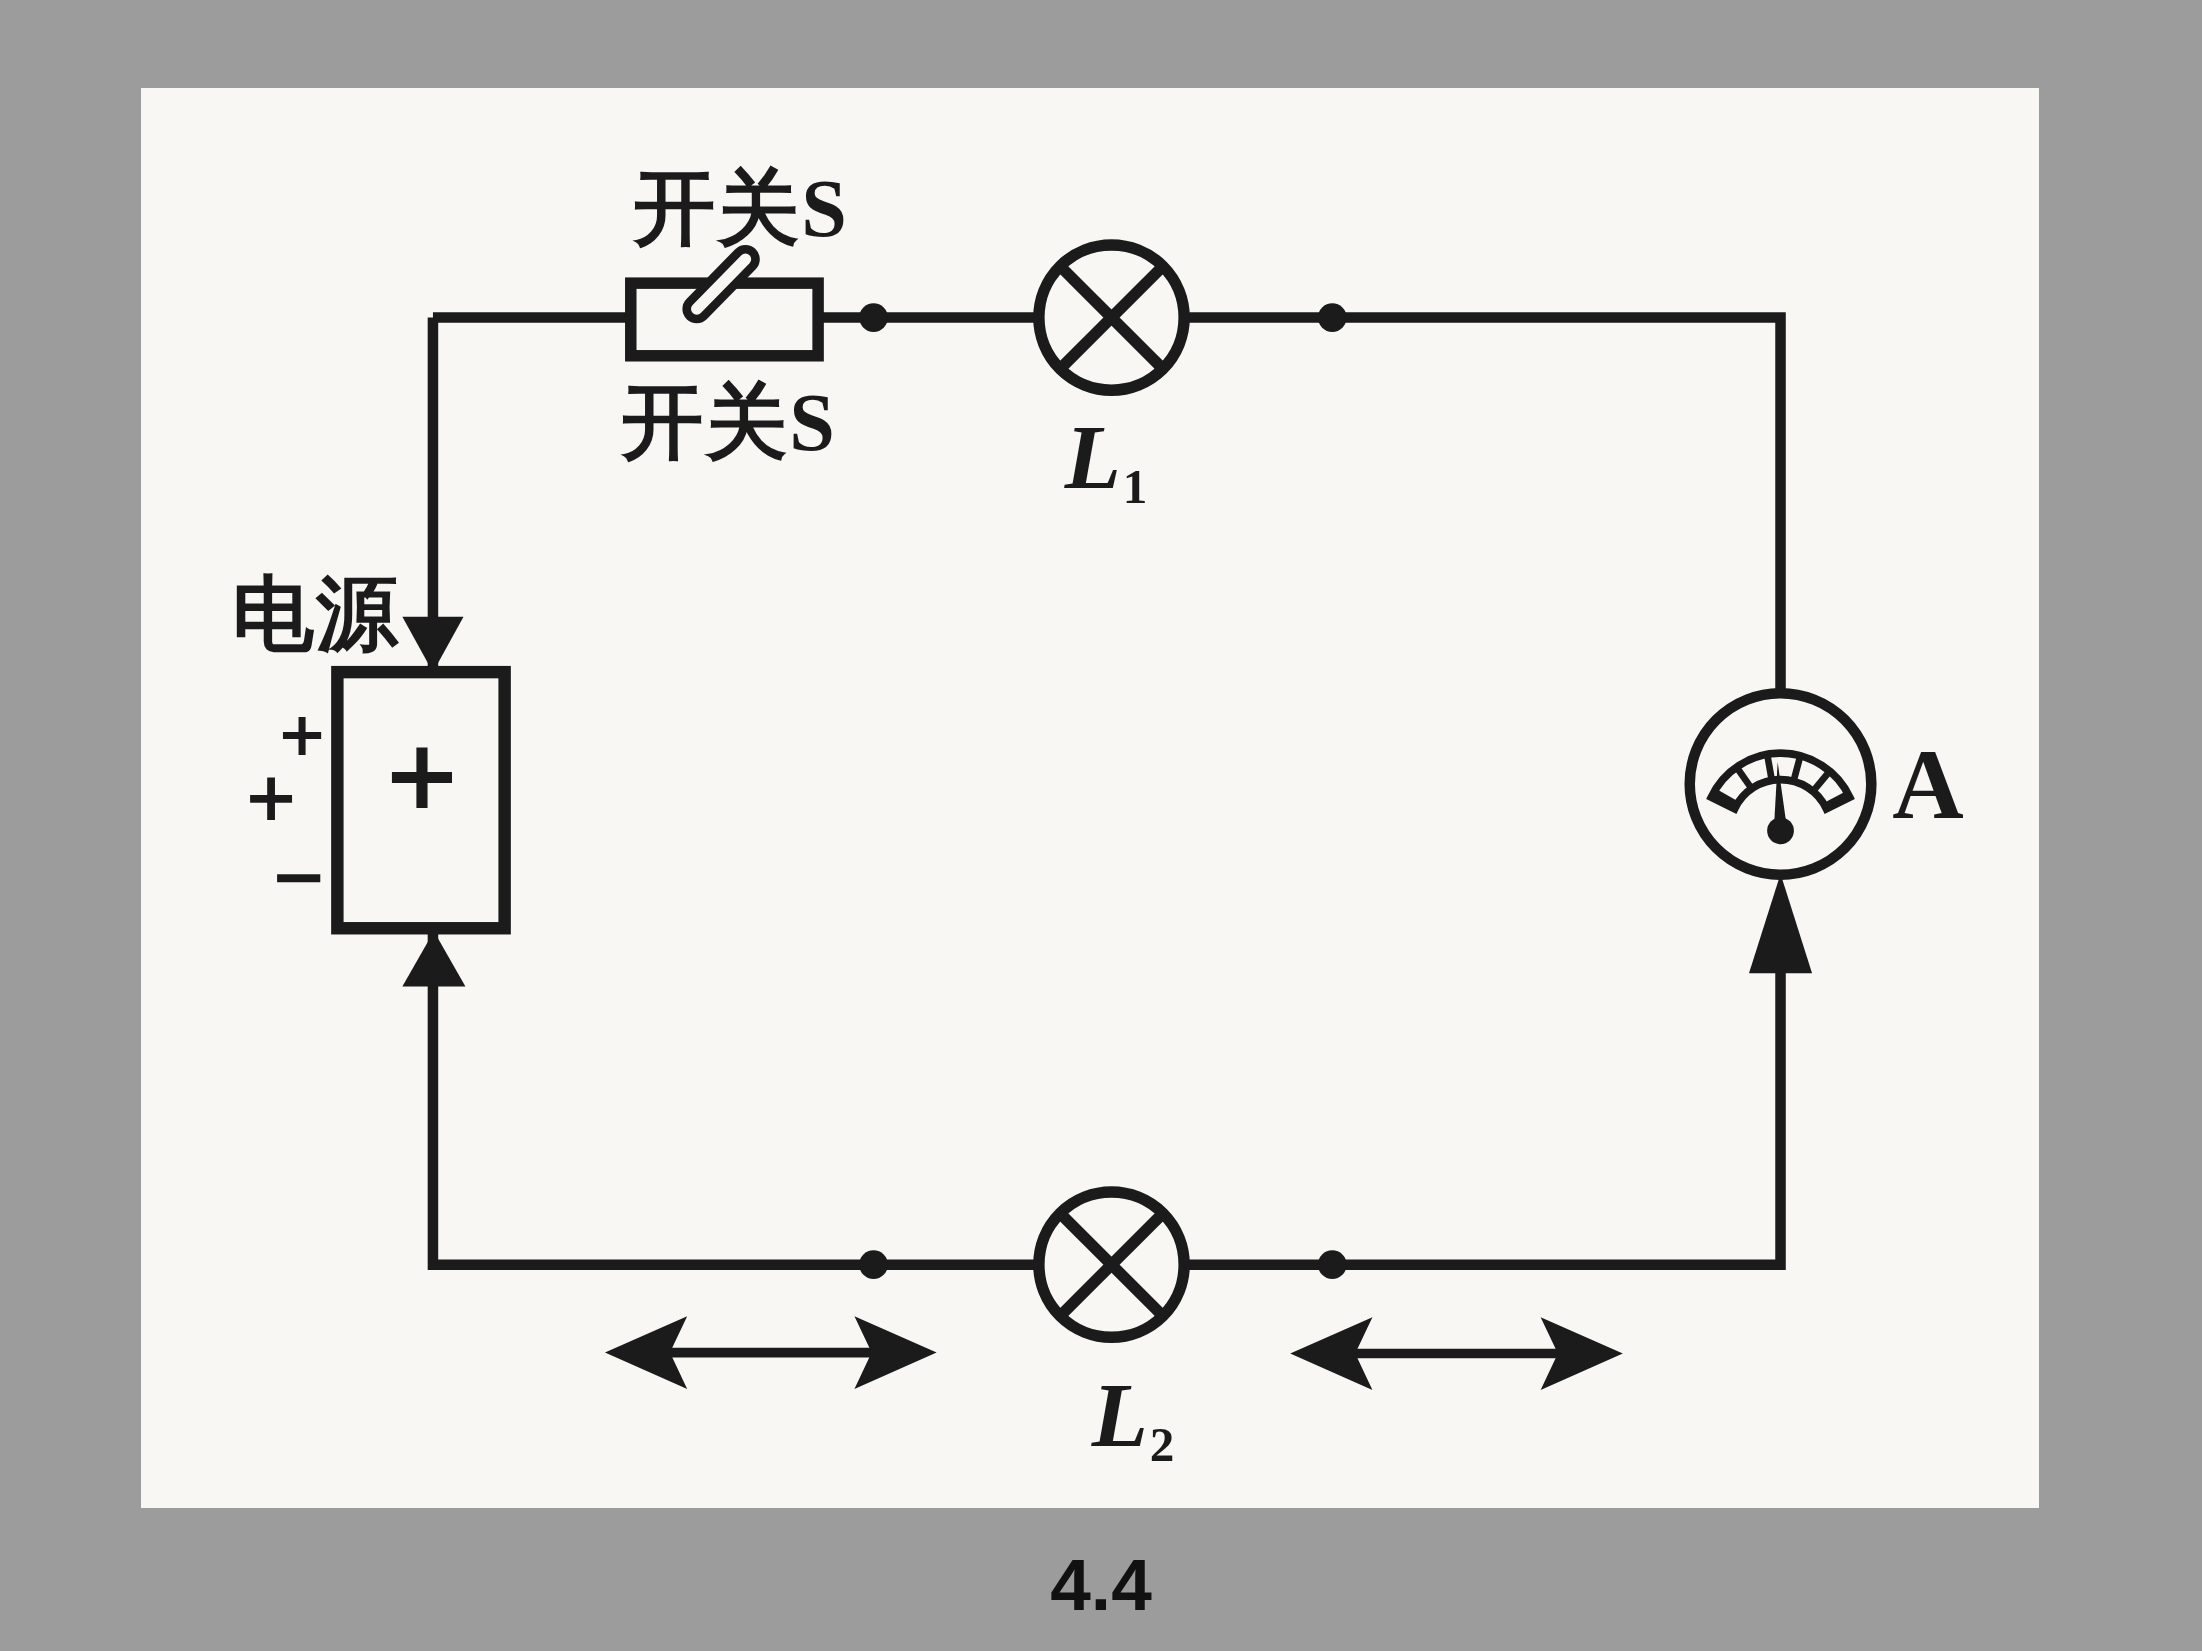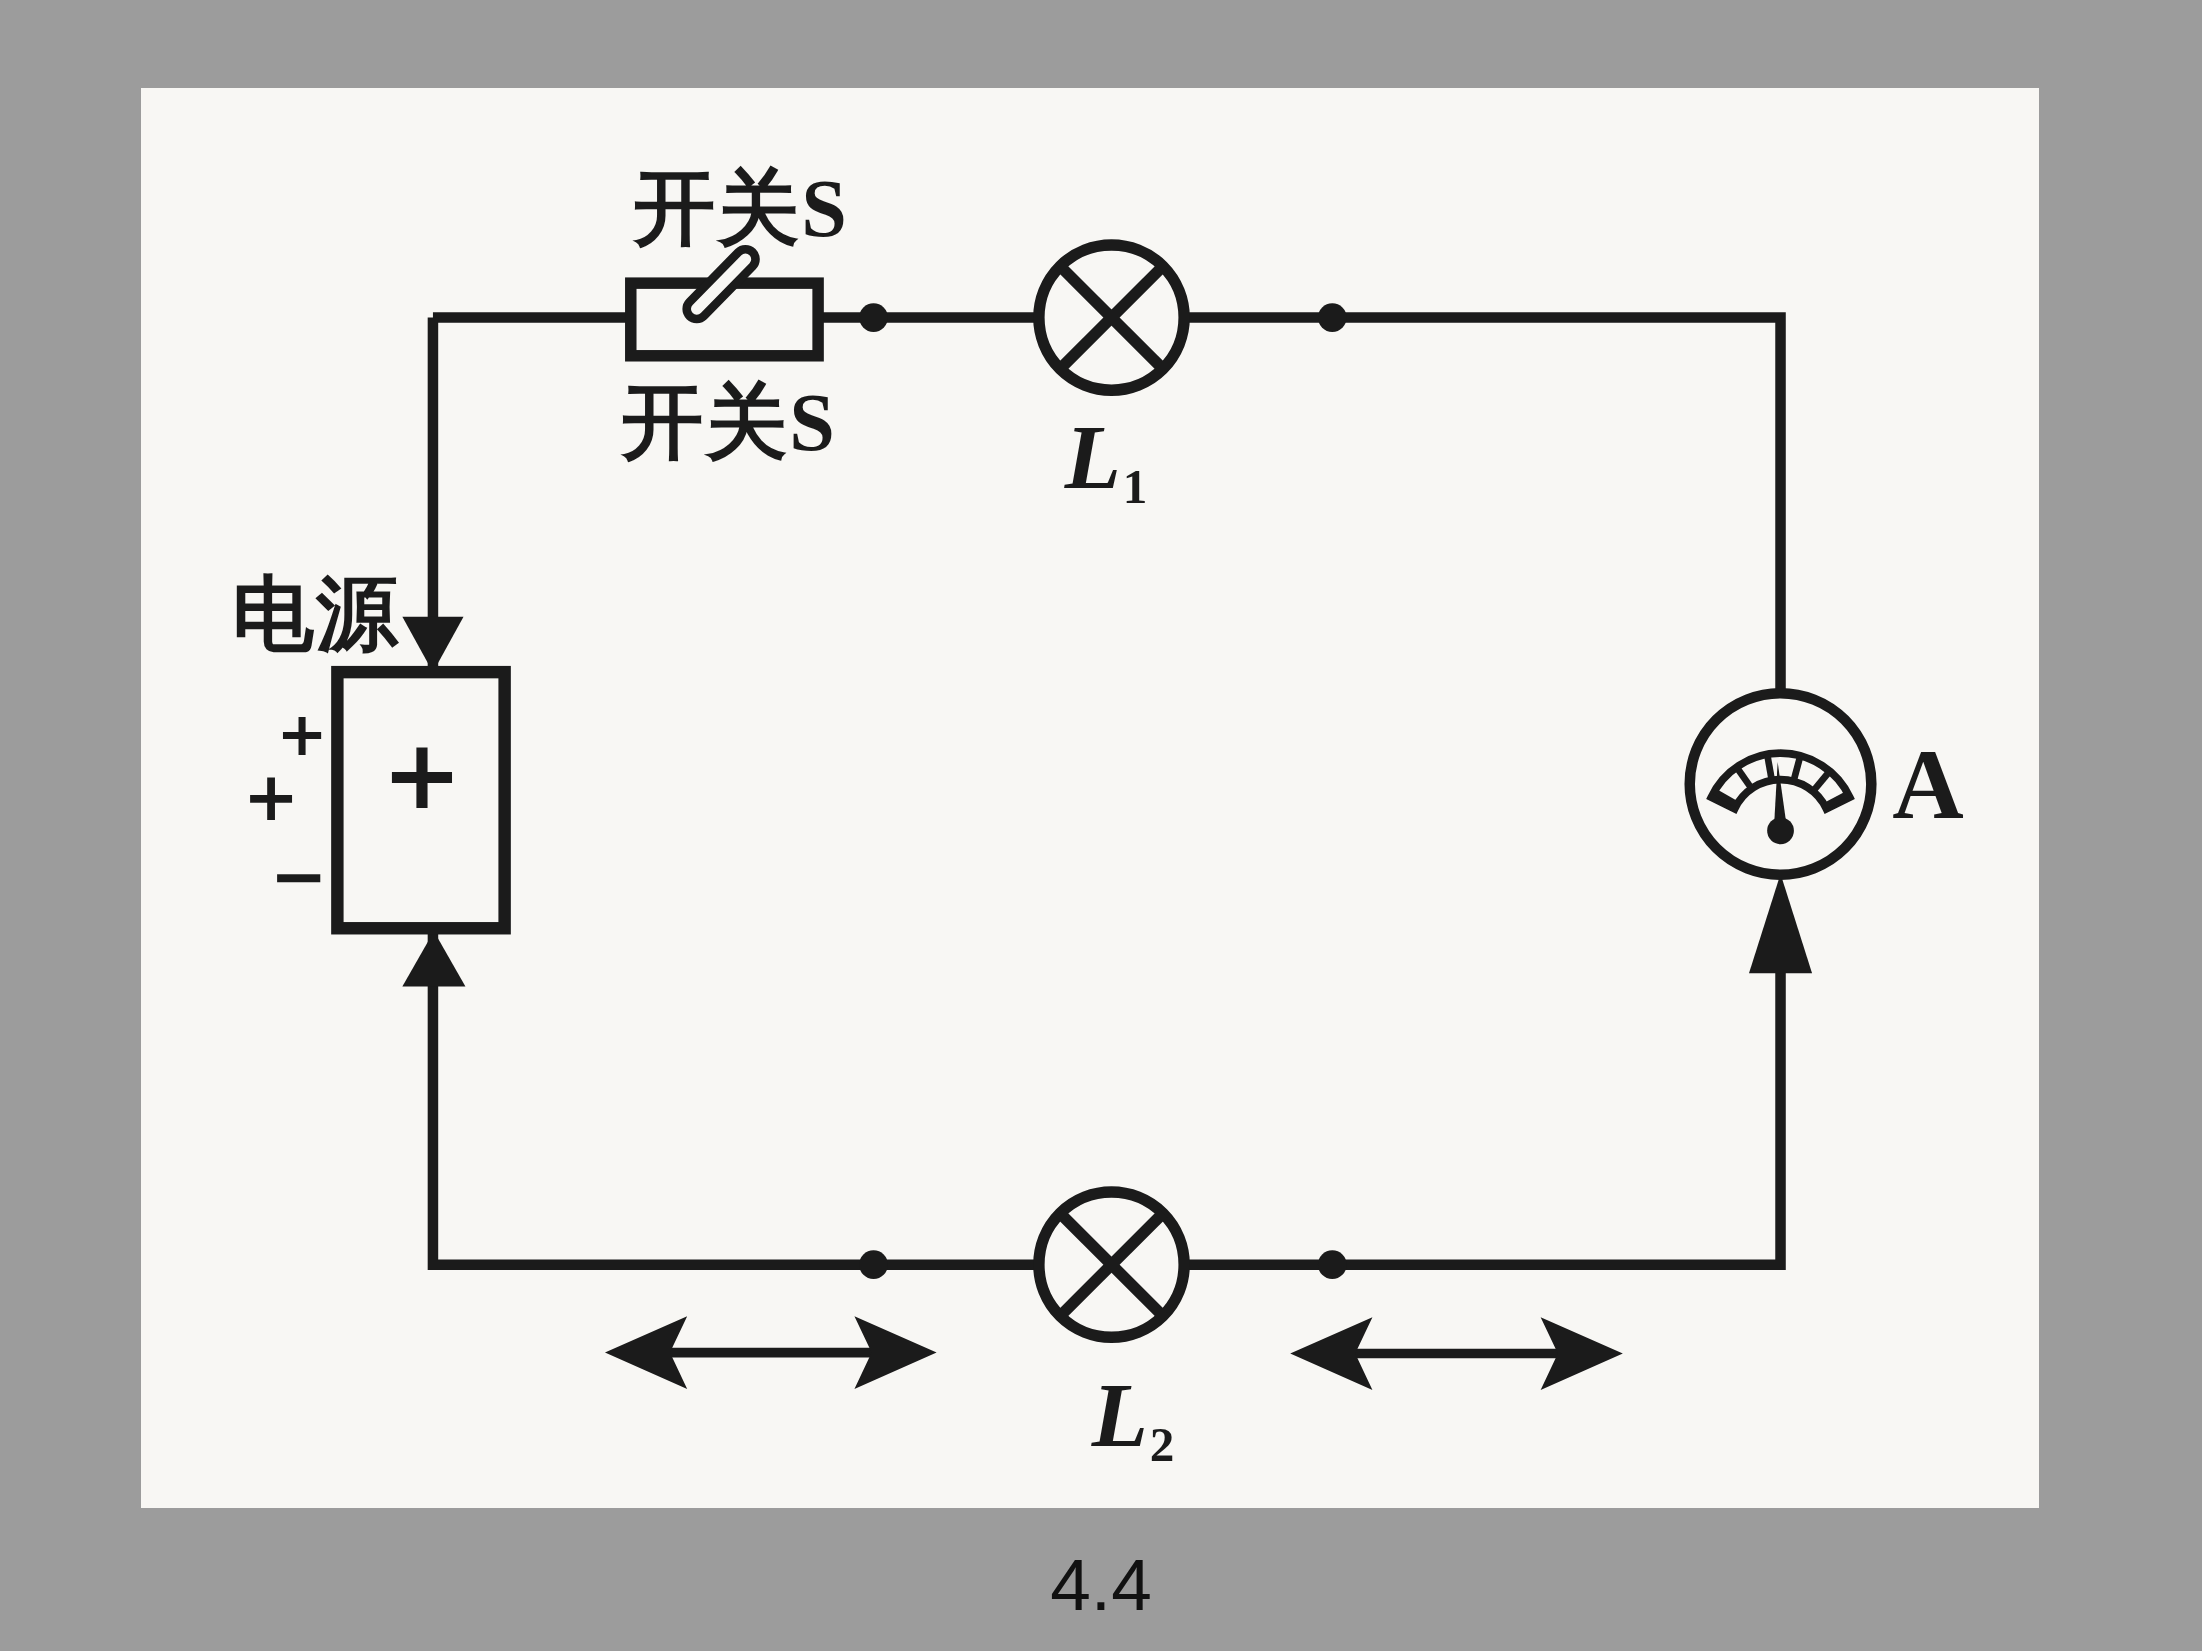--- a/index.html
+++ b/index.html
@@ -50,21 +50,21 @@
     font-family: "DejaVu Sans", sans-serif;
     font-weight: 700;
     line-height: 1;
   }
   .letterA { font-size: 99px; font-weight: 600; letter-spacing: 0; }
   .caption {
     position: absolute;
     transform: translate(-50%, -50%);
     font-family: "Liberation Sans", "DejaVu Sans", sans-serif;
     font-size: 73px;
-    font-weight: 400;
+    font-weight: 700;
     color: #111;
   }
 </style>
 </head>
 <body>
 
 <div class="stage">
 
   <div class="panel"></div>
 

